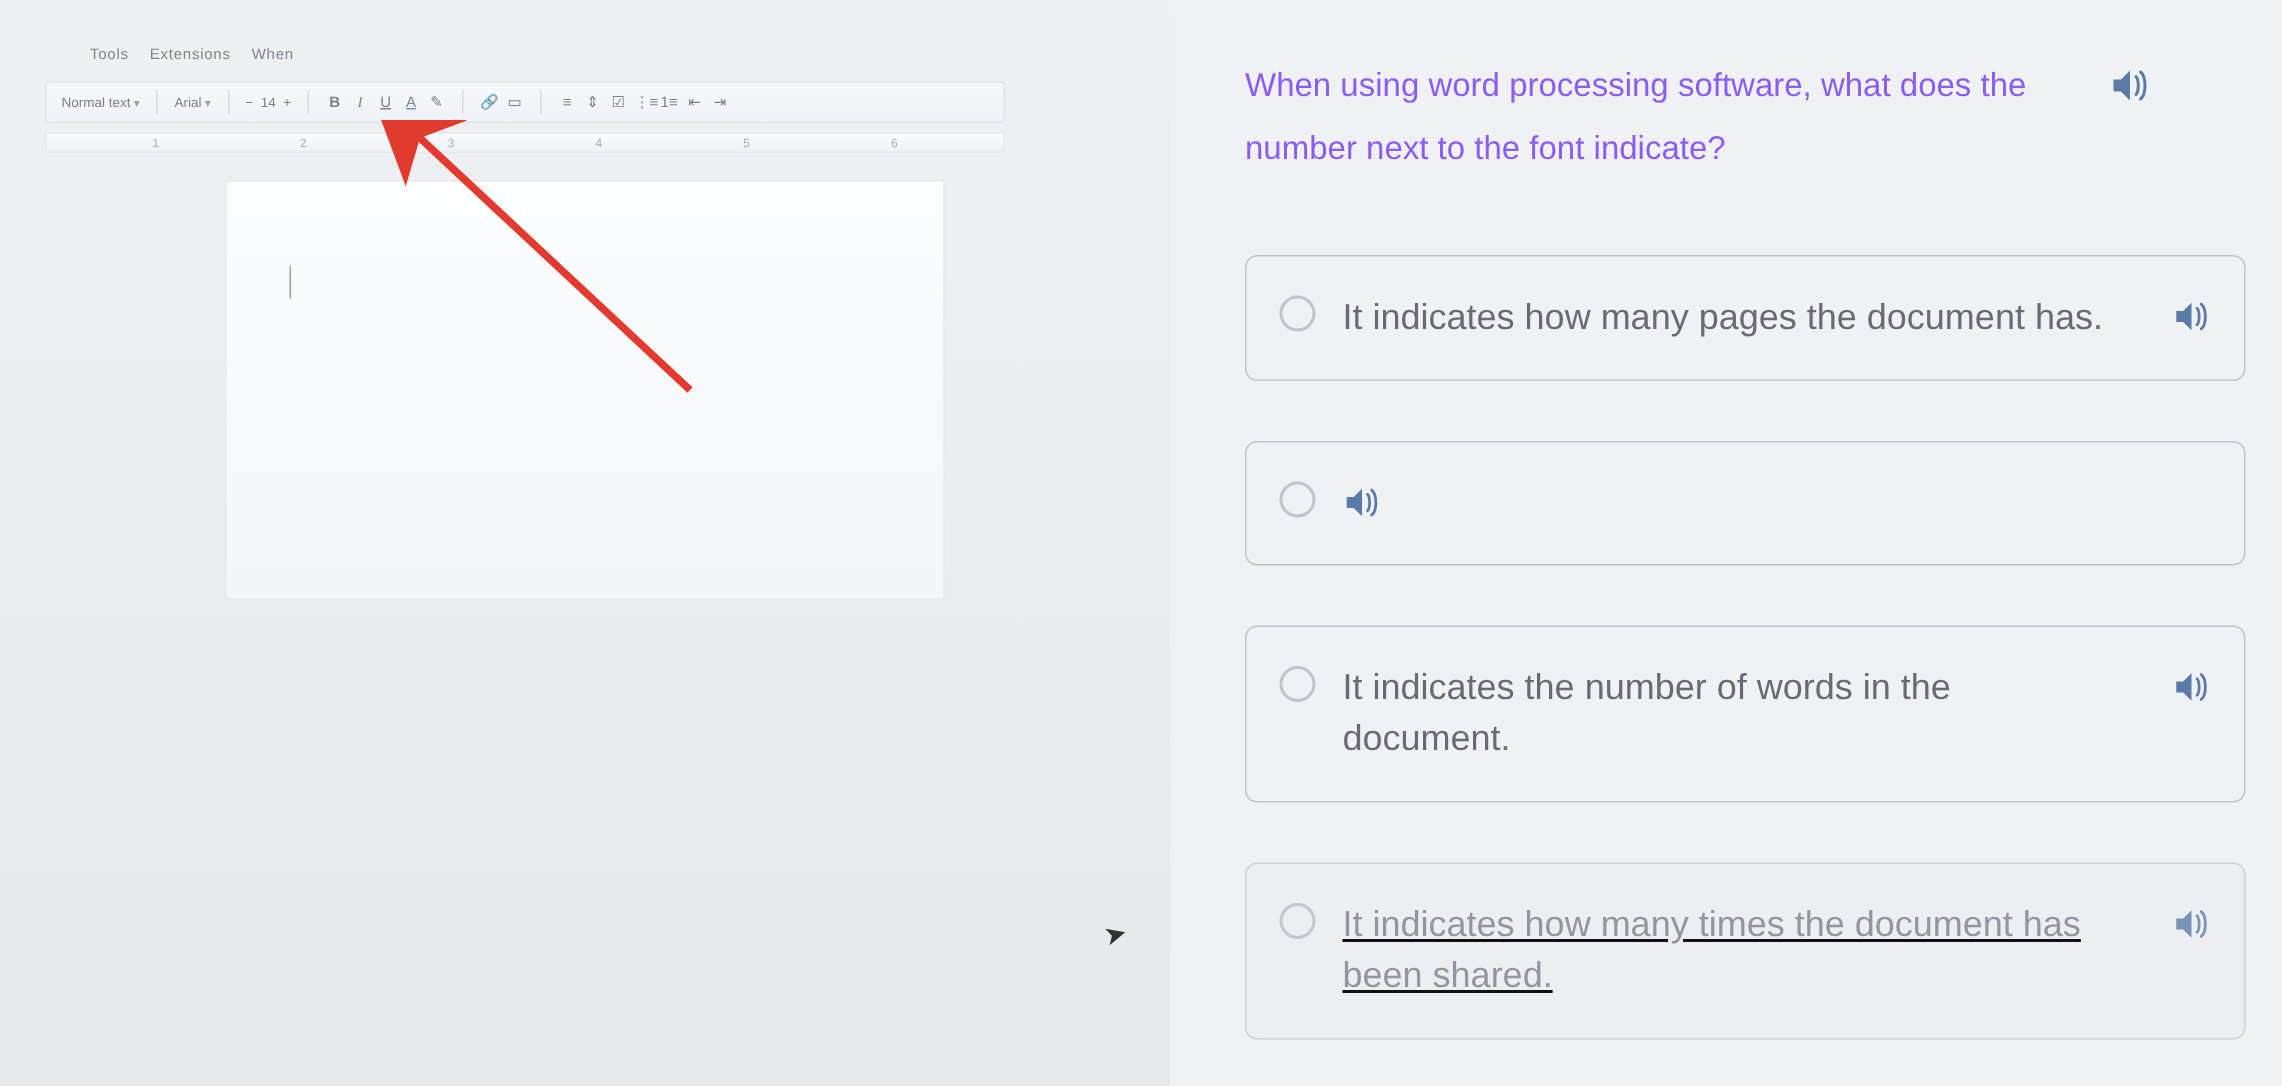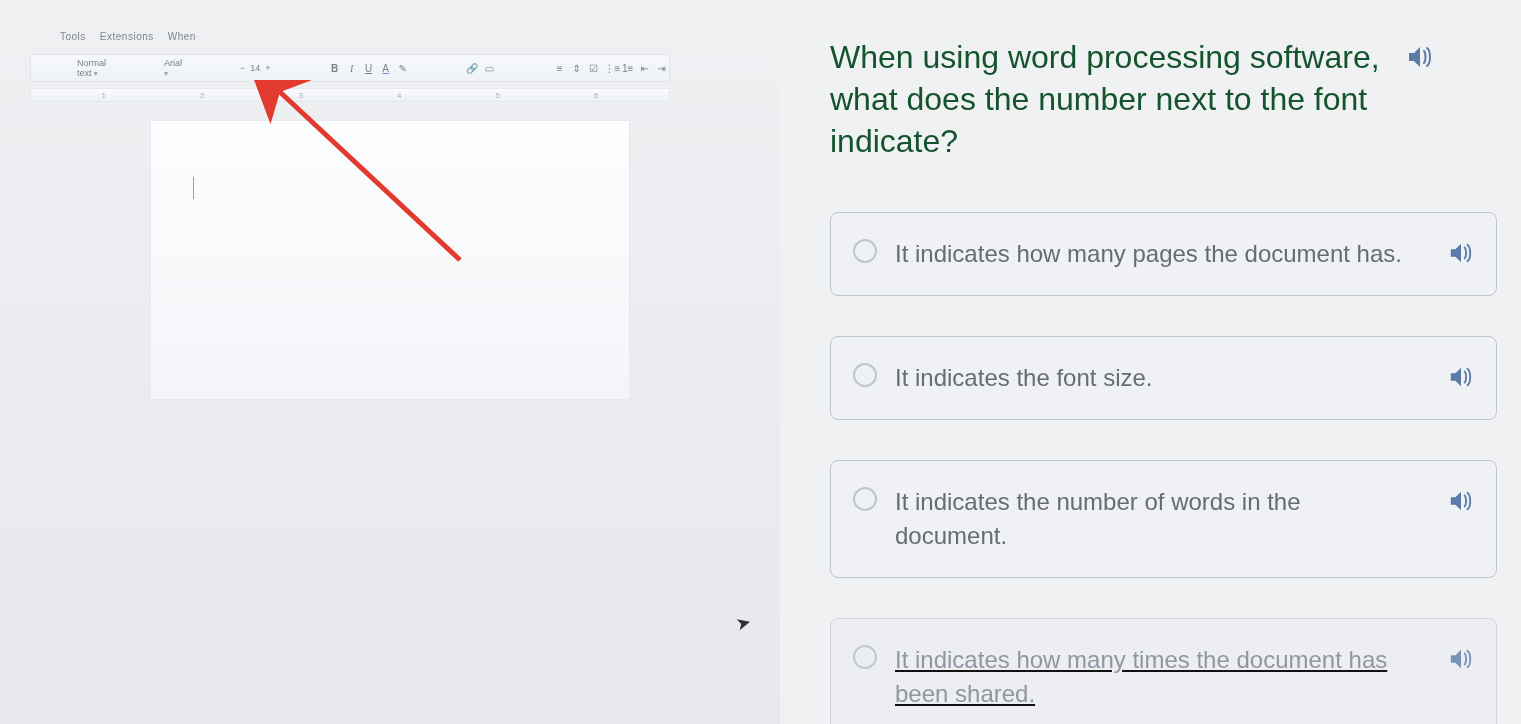--- a/index.html
+++ b/index.html
@@ -35,21 +35,21 @@
       background: linear-gradient(180deg, #f6f8fa, #eff2f6);
       border: 1px solid #e0e3e8;
       border-radius: 3px;
       display: flex;
       align-items: center;
       padding: 0 10px;
       gap: 8px;
       font-size: 9px;
       color: #7c818d;
     }
-    .tb-seg { display: flex; align-items: center; gap: 5px; margin-left: 36px; }
+    .tb-seg { display: flex; align-items: center; gap: 5px; }
     .tb-sep { width: 1px; height: 16px; background: #d7dbe2; margin: 0 3px; }
     .tb-drop::after { content: " ▾"; font-size: 8px; opacity: .7; }
     .tb-ico { width: 12px; text-align: center; font-size: 10px; }
     .docs-ruler {
       margin-top: 6px;
       width: 640px;
       height: 14px;
       background: linear-gradient(180deg,#fafbfd,#eef1f5);
       display: flex;
       align-items: center;
@@ -88,23 +88,23 @@
     .right-panel {
       flex: 1;
       padding: 36px 24px 0 50px;
     }
     .question-row {
       display: flex;
       align-items: flex-start;
       gap: 16px;
     }
     .question-text {
-      font-size: 32px;
+      font-size: 22px;
       line-height: 42px;
-      color: #14532d;
+      color: #8b5cf6;
       font-weight: 400;
       max-width: 560px;
     }
     .speaker-icon {
       flex-shrink: 0;
       margin-top: 8px;
       cursor: pointer;
     }
     .speaker-icon svg { display: block; }
     .options {
@@ -261,21 +261,20 @@
       <div class="opt-speaker">
         <svg width="26" height="24" viewBox="0 0 28 26">
             <path d="M3 9h5l6-6v20l-6-6H3z" fill="#5a7aa8"></path>
             <path d="M18 7c2 2 2 10 0 12M21 4c4 3 4 15 0 18" stroke="#5a7aa8" stroke-width="2" fill="none" stroke-linecap="round"></path>
           </svg>
       </div>
     </div>
 
     <div class="option">
       <div class="radio"></div>
-      <div class="option-text">It indicates the font size.</div>
       <div class="opt-speaker">
         <svg width="26" height="24" viewBox="0 0 28 26">
             <path d="M3 9h5l6-6v20l-6-6H3z" fill="#5a7aa8"></path>
             <path d="M18 7c2 2 2 10 0 12M21 4c4 3 4 15 0 18" stroke="#5a7aa8" stroke-width="2" fill="none" stroke-linecap="round"></path>
           </svg>
       </div>
     </div>
 
     <div class="option">
       <div class="radio"></div>

